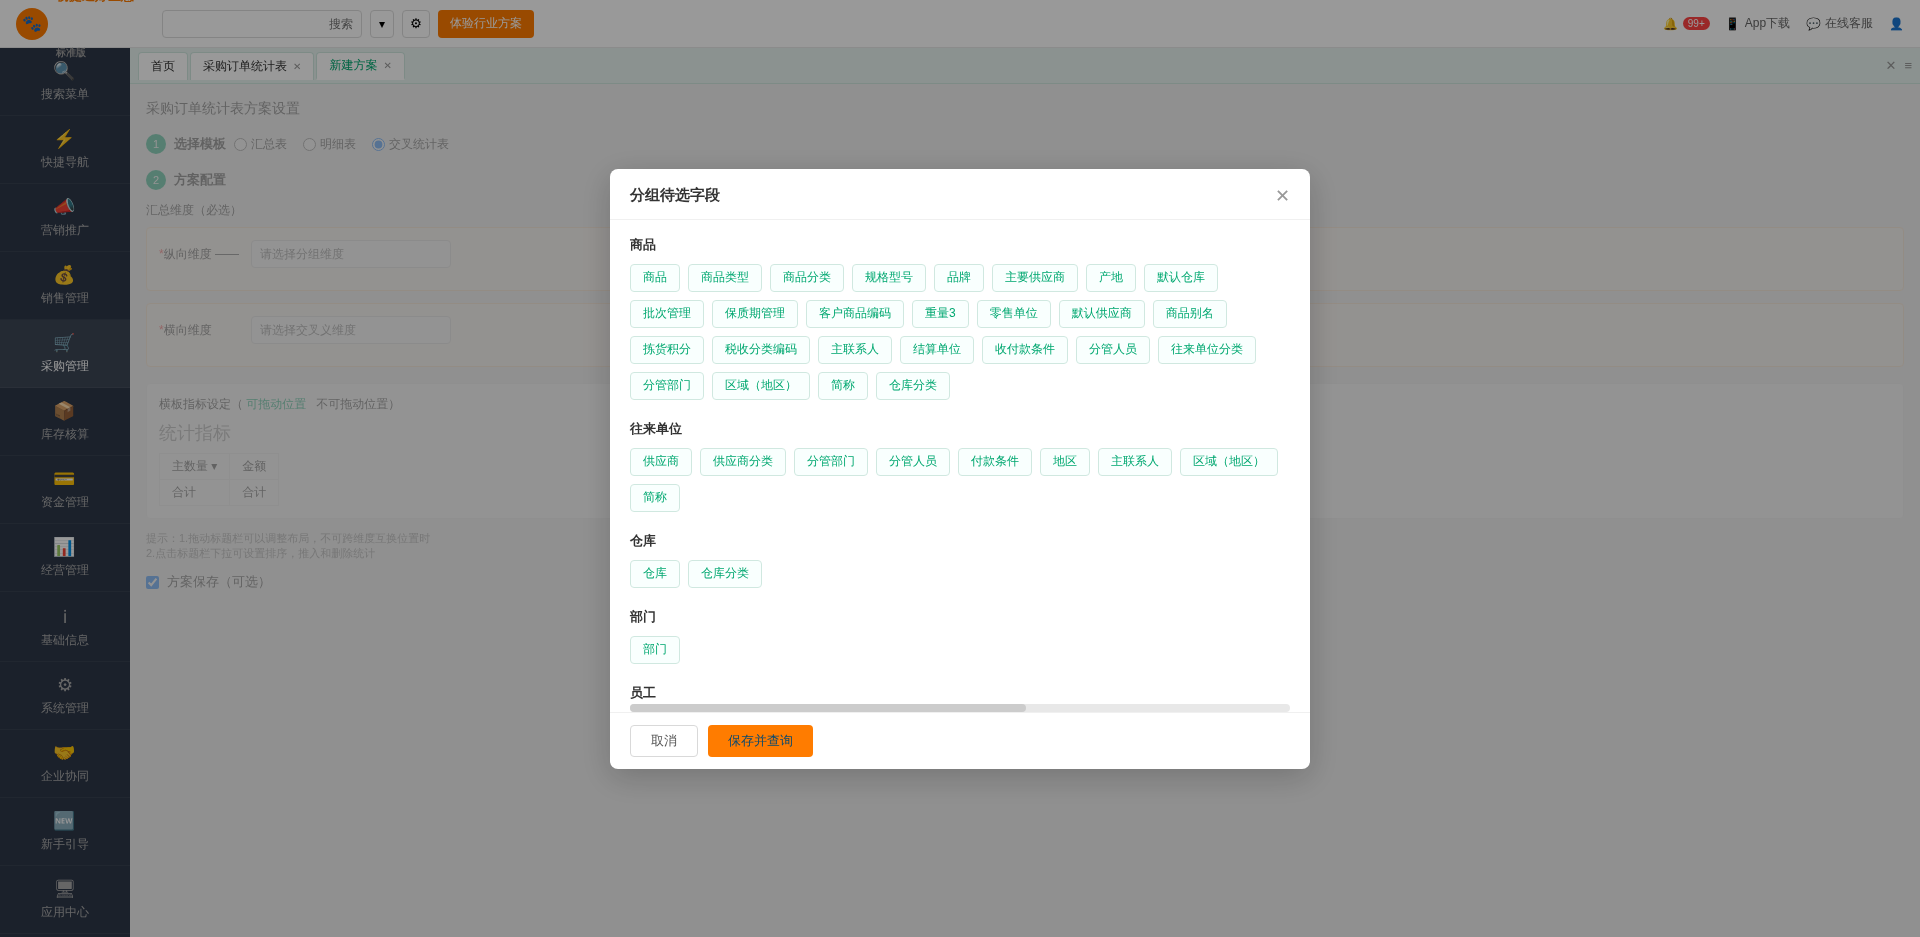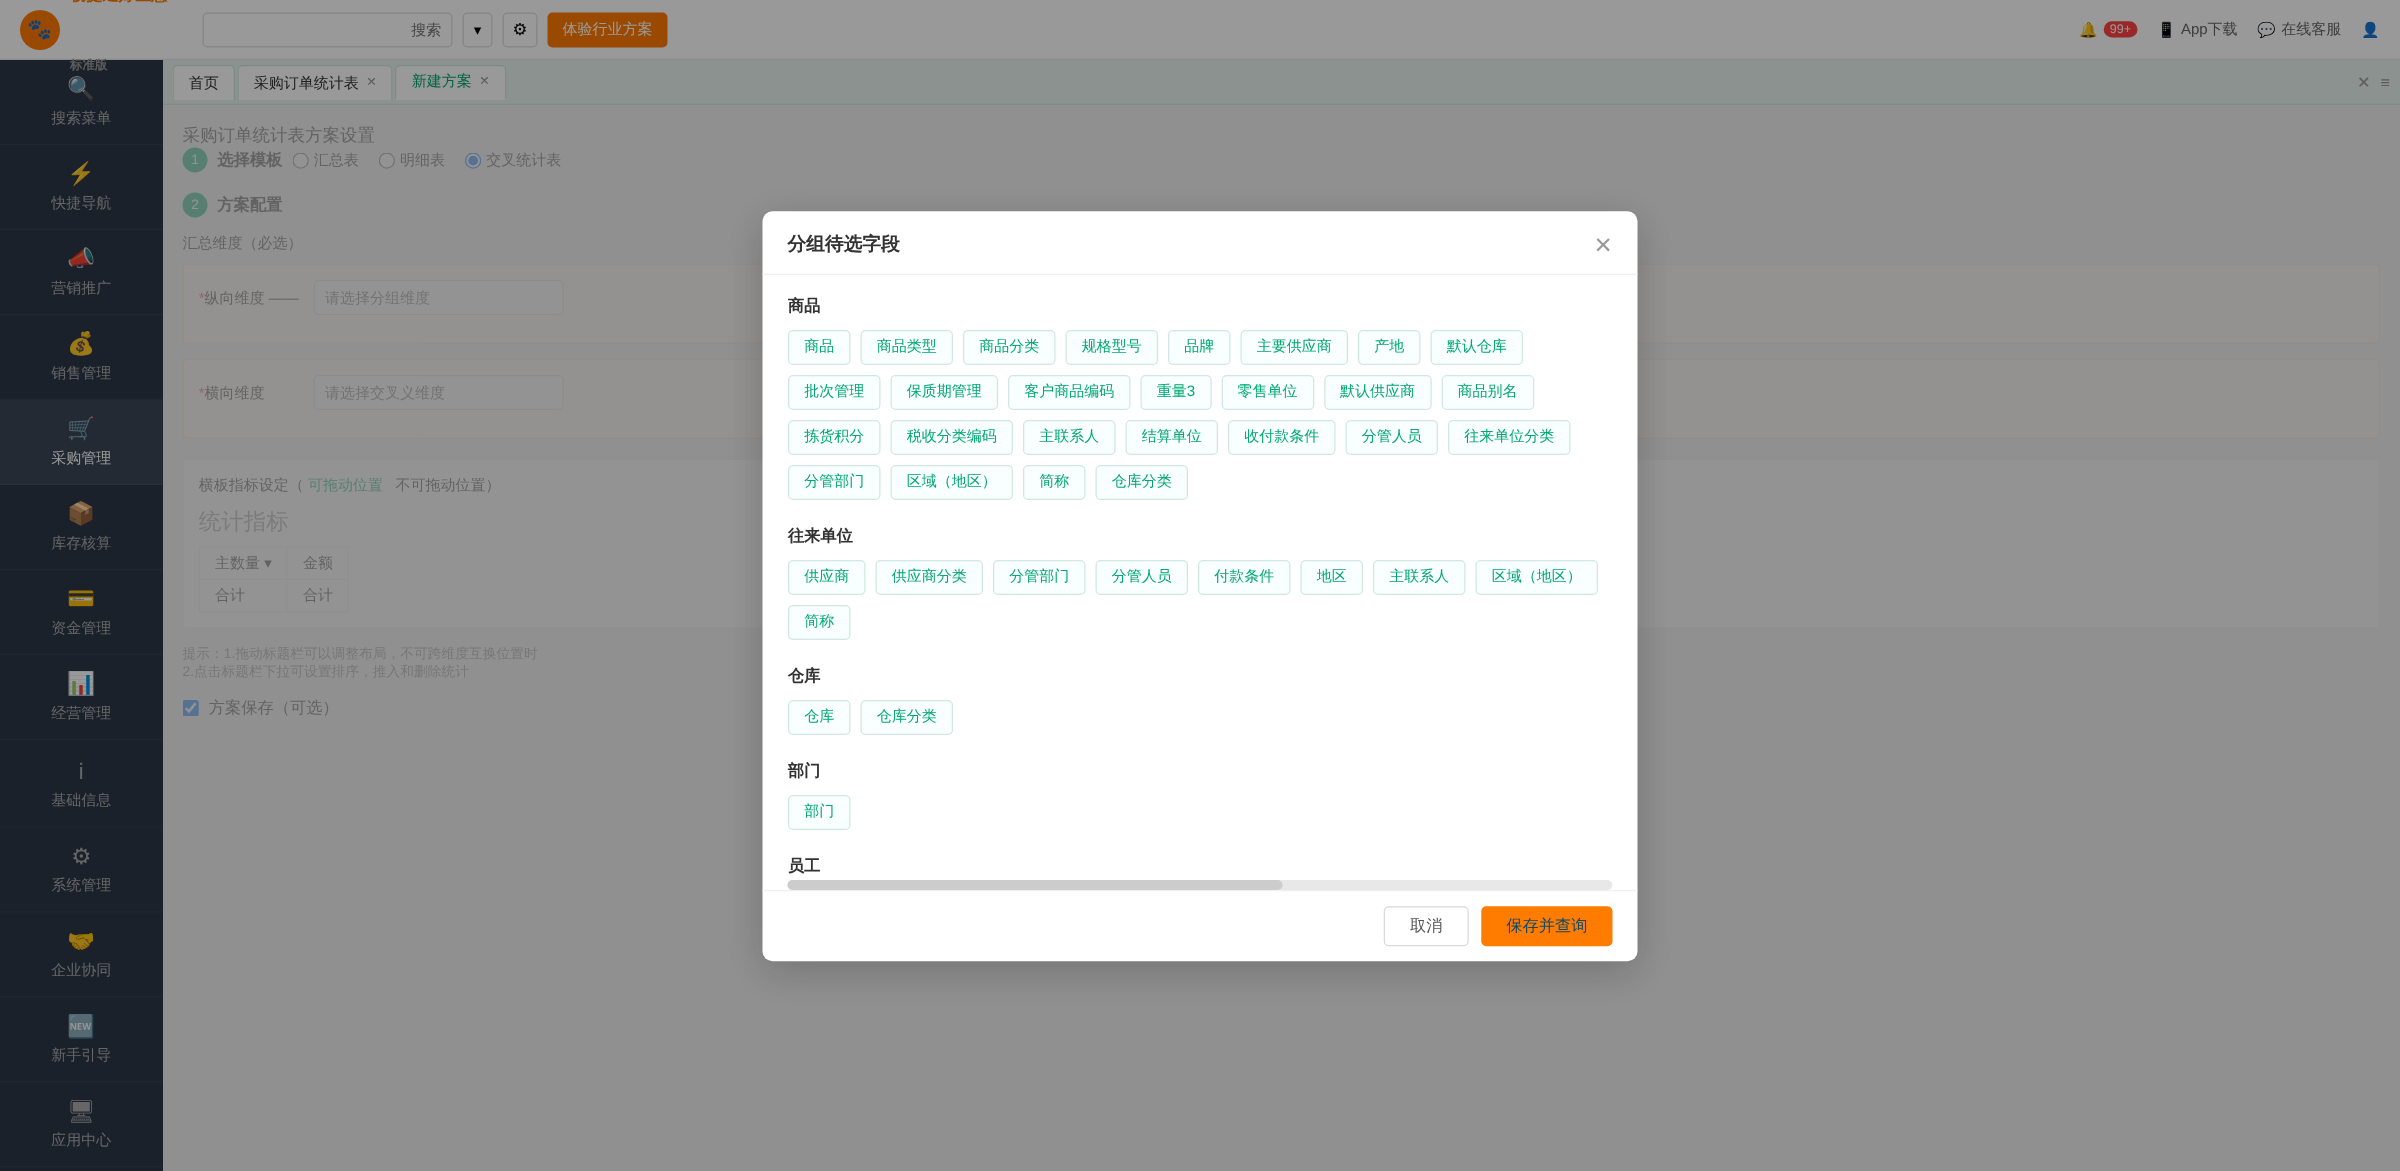--- a/index.html
+++ b/index.html
@@ -54,21 +54,21 @@
     .tab.active { background: #fff; color: #00a870; border-bottom: 2px solid #fff; }
     .tab-close { color: #999; font-size: 10px; cursor: pointer; }
     .tab-bar-actions { margin-left: auto; display: flex; gap: 8px; }
 
     
     .main-content {
       position: fixed; top: 84px; left: 130px; right: 0; bottom: 0;
       background: #f0f0f0; overflow: auto;
     }
     .page-content { padding: 16px; }
-    .page-title { font-size: 14px; color: #333; }
+    .page-title { font-size: 14px; color: #333; margin-bottom: 16px; }
 
     
     .bg-content { opacity: 0.4; pointer-events: none; }
 
     
     .modal-overlay {
       position: fixed; top: 0; left: 0; right: 0; bottom: 0;
       background: rgba(0,0,0,0.4); z-index: 200;
       display: flex; align-items: center; justify-content: center;
     }
@@ -78,21 +78,21 @@
     }
     .modal-header {
       display: flex; align-items: center; justify-content: space-between;
       padding: 16px 20px 12px; border-bottom: 1px solid #f0f0f0;
     }
     .modal-title { font-size: 15px; font-weight: bold; color: #333; }
     .modal-close { cursor: pointer; color: #999; font-size: 18px; }
     .modal-body { flex: 1; overflow-y: auto; padding: 16px 20px; }
     .modal-footer {
       padding: 12px 20px; border-top: 1px solid #f0f0f0;
-      display: flex; justify-content: flex-end; gap: 10px;
+      display: flex; gap: 10px;
     }
 
     
     .field-section { margin-bottom: 20px; }
     .field-section-title { font-size: 13px; font-weight: bold; color: #333; margin-bottom: 10px; }
     .field-tags { display: flex; flex-wrap: wrap; gap: 8px; }
     .field-tag {
       height: 28px; padding: 0 12px; border: 1px solid #d0e8e0; border-radius: 4px;
       background: #f9fffe; color: #00a870; font-size: 12px; cursor: pointer;
       display: flex; align-items: center; white-space: nowrap;

